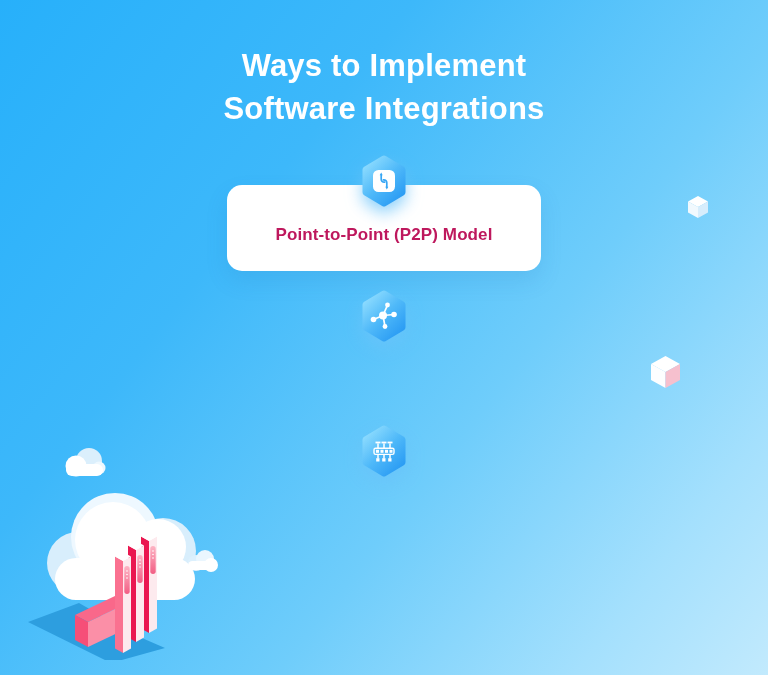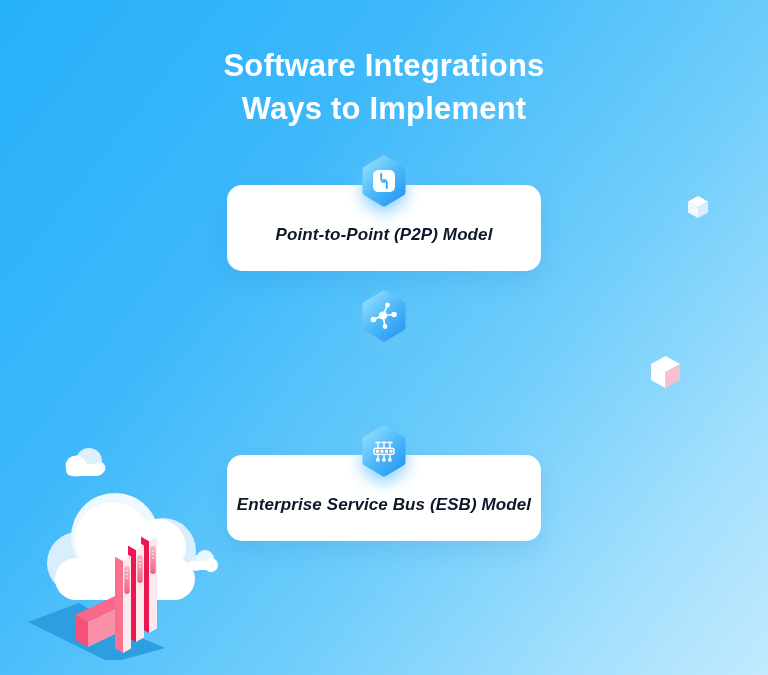--- a/index.html
+++ b/index.html
@@ -13,21 +13,21 @@
     color:#ffffff;font-size:31px;font-weight:700;line-height:43px;margin:0;
     letter-spacing:.2px;
   }
   .title span{display:block;}
   .model-card{
     position:absolute;left:227px;width:314px;height:86px;background:#ffffff;
     border-radius:15px;box-shadow:0 10px 22px rgba(30,110,175,.13);
     display:flex;align-items:center;justify-content:center;
   }
   .model-card .label{
-    color:#0f172a;font-size:17px;font-weight:700;margin-top:14px;letter-spacing:.1px;font-style:italic;
+    color:#be185d;font-size:17px;font-weight:700;margin-top:14px;letter-spacing:.1px;
   }
   .hex{
     position:absolute;left:361px;width:46px;height:52px;
     filter:drop-shadow(0 7px 8px rgba(105,195,250,.75));
   }
   .cube{position:absolute;}
   .illus{position:absolute;left:15px;top:420px;}
 </style>
 </head>
 <body>
@@ -42,22 +42,22 @@
         <stop offset="100%" stop-color="#2c9df4"></stop>
       </linearGradient>
       <linearGradient id="panelGrad" x1="0%" y1="0%" x2="0%" y2="100%">
         <stop offset="0%" stop-color="#fdb4c4"></stop>
         <stop offset="100%" stop-color="#f25e84"></stop>
       </linearGradient>
     </defs>
   </svg>
 
   <h1 class="title">
+    <span>Ways to Implement</span>
     <span>Software Integrations</span>
-    <span>Ways to Implement</span>
   </h1>
 
   <div class="model-card" style="top:185px">
     <span class="label">Point-to-Point (P2P) Model</span>
   </div>
   <svg class="hex" style="top:155px" viewBox="0 0 46 52">
     <polygon points="23,4 41,14.8 41,37.2 23,48 5,37.2 5,14.8" fill="url(#hexGrad)" stroke="url(#hexGrad)" stroke-width="7" stroke-linejoin="round"></polygon>
     <rect x="12" y="15" width="22" height="22" rx="5.5" fill="#ffffff"></rect>
     <g fill="none" stroke="#36a6f4" stroke-width="1.7" stroke-linecap="round">
       <path d="M20.2,20 V24.2 A3,3 0 0 0 23.2,27.2 H23.6"></path>
@@ -75,23 +75,20 @@
       <line x1="22" y1="25.5" x2="24" y2="36.5"></line>
       <line x1="22" y1="25.5" x2="12.5" y2="29.5"></line>
     </g>
     <circle cx="22" cy="25.5" r="4" fill="#ffffff"></circle>
     <circle cx="26.5" cy="15" r="2.4" fill="#ffffff"></circle>
     <circle cx="33" cy="24.5" r="2.8" fill="#ffffff"></circle>
     <circle cx="24" cy="36.5" r="2.4" fill="#ffffff"></circle>
     <circle cx="12.5" cy="29.5" r="2.8" fill="#ffffff"></circle>
   </svg>
 
-  <div class="model-card" style="top:455px">
-    <span class="label">Enterprise Service Bus (ESB) Model</span>
-  </div>
   <svg class="hex" style="top:425px" viewBox="0 0 46 52">
     <polygon points="23,4 41,14.8 41,37.2 23,48 5,37.2 5,14.8" fill="url(#hexGrad)" stroke="url(#hexGrad)" stroke-width="7" stroke-linejoin="round"></polygon>
     <g fill="#ffffff">
       <rect x="14.5" y="16.6" width="5" height="1.8"></rect>
       <rect x="20.5" y="16.6" width="5" height="1.8"></rect>
       <rect x="26.5" y="16.6" width="5" height="1.8"></rect>
       <rect x="16.25" y="18.4" width="1.5" height="5"></rect>
       <rect x="22.25" y="18.4" width="1.5" height="5"></rect>
       <rect x="28.25" y="18.4" width="1.5" height="5"></rect>
       <rect x="16.25" y="29.4" width="1.5" height="4"></rect>

